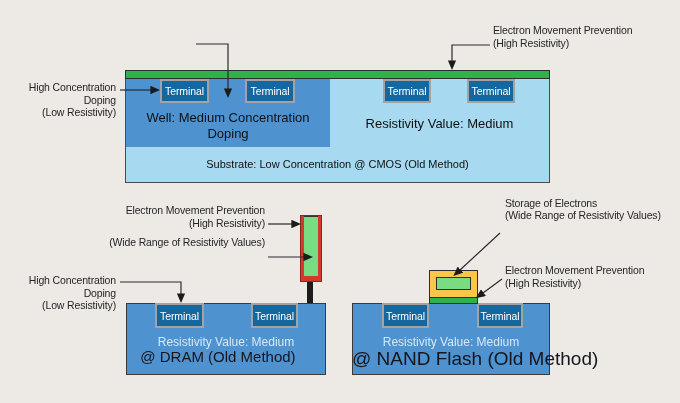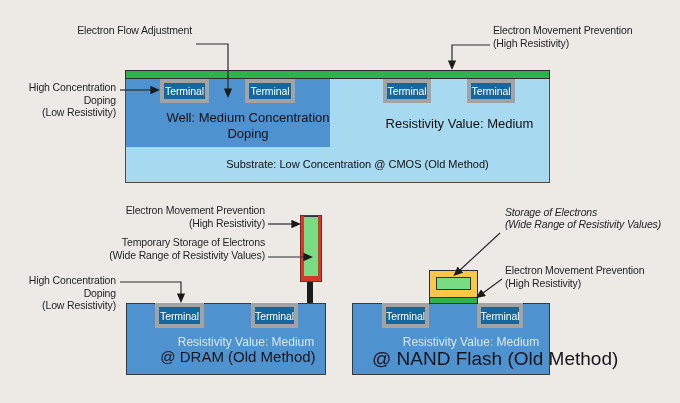--- a/index.html
+++ b/index.html
@@ -10,25 +10,25 @@
   }
   .abs{position:absolute;box-sizing:border-box;}
   .label{
     position:absolute;font-size:10.5px;line-height:12.5px;letter-spacing:-0.15px;
     color:#252525;white-space:nowrap;
   }
   .label.r{text-align:right;}
   .label div{white-space:nowrap;}
   .box{position:absolute;box-sizing:border-box;border:1px solid #4a4a4a;}
   .terminal{
-    position:absolute;box-sizing:border-box;background:#15689f;border:4px solid #a3a3a3;
+    position:absolute;box-sizing:border-box;background:#15689f;border:2px solid #a3a3a3;
     color:#ffffff;font-size:10.5px;display:flex;align-items:center;justify-content:center;
     letter-spacing:-0.1px;
   }
-  .ctext{position:absolute;text-align:center;white-space:nowrap;padding-left:20px;}
+  .ctext{position:absolute;text-align:center;white-space:nowrap;}
   .overlay{position:absolute;left:0;top:0;pointer-events:none;}
 </style>
 </head>
 <body>
 
 <div class="canvas">
 
   <div class="box" style="left:125px;top:70px;width:425px;height:113px;background:#a7d9f0;"></div>
   <div class="abs" style="left:126px;top:79px;width:204px;height:68px;background:#4e92d0;"></div>
   <div class="abs" style="left:125px;top:70px;width:425px;height:9px;background:#2fb14c;border:1px solid #2e2e2e;"></div>
@@ -39,21 +39,20 @@
   <div class="terminal" style="left:467px;top:79px;width:48px;height:24px;">Terminal</div>
 
   <div class="ctext" style="left:126px;top:110px;width:204px;font-size:13px;line-height:16px;color:#101010;">
     <div>Well: Medium Concentration</div>
     <div>Doping</div>
   </div>
   <div class="ctext" style="left:330px;top:116px;width:219px;font-size:13px;color:#101010;">Resistivity Value: Medium</div>
   <div class="ctext" style="left:125px;top:158px;width:425px;font-size:11px;color:#101010;">Substrate: Low Concentration @ CMOS (Old Method)</div>
 
   <div class="label r" style="right:488px;top:24px;">
-    <div>Electron Flow Adjustment</div>
   </div>
   <div class="label" style="left:493px;top:24px;">
     <div>Electron Movement Prevention</div>
     <div>(High Resistivity)</div>
   </div>
   <div class="label r" style="right:564px;top:81px;">
     <div>High Concentration</div>
     <div>Doping</div>
     <div>(Low Resistivity)</div>
   </div>
@@ -67,41 +66,40 @@
   <div class="abs" style="left:304px;top:216px;width:14px;height:60px;background:#79dc82;border-top:1px solid #333;"></div>
 
   <div class="ctext" style="left:126px;top:335px;width:200px;font-size:12px;color:#d6e8f5;">Resistivity Value: Medium</div>
   <div class="ctext" style="left:126px;top:348px;width:184px;font-size:15px;color:#15151c;">@ DRAM (Old Method)</div>
 
   <div class="label r" style="right:415px;top:204px;">
     <div>Electron Movement Prevention</div>
     <div>(High Resistivity)</div>
   </div>
   <div class="label r" style="right:415px;top:236px;">
-    <div>Temporary Storage of Electrons</div>
     <div>(Wide Range of Resistivity Values)</div>
   </div>
   <div class="label r" style="right:564px;top:274px;">
     <div>High Concentration</div>
     <div>Doping</div>
     <div>(Low Resistivity)</div>
   </div>
 
   <div class="box" style="left:352px;top:303px;width:198px;height:72px;background:#4e92d0;border-color:#3a3a3a;"></div>
   <div class="terminal" style="left:382px;top:303px;width:47px;height:25px;">Terminal</div>
   <div class="terminal" style="left:477px;top:303px;width:46px;height:25px;">Terminal</div>
 
   <div class="abs" style="left:429px;top:297px;width:49px;height:7px;background:#2fb14c;border:1px solid #2e2e2e;"></div>
   <div class="abs" style="left:429px;top:270px;width:49px;height:28px;background:#fcc64a;border:1px solid #2e2e2e;"></div>
   <div class="abs" style="left:436px;top:277px;width:35px;height:13px;background:#79dc82;border:1px solid #2e2e2e;"></div>
 
   <div class="ctext" style="left:352px;top:335px;width:198px;font-size:12px;color:#d6e8f5;">Resistivity Value: Medium</div>
   <div class="ctext" style="left:352px;top:348px;width:198px;font-size:19px;color:#15151c;">@ NAND Flash (Old Method)</div>
 
-  <div class="label" style="left:505px;top:206px;line-height:12.3px;font-style:italic;">
+  <div class="label" style="left:505px;top:197px;line-height:12.3px;">
     <div>Storage of Electrons</div>
     <div>(Wide Range of Resistivity Values)</div>
   </div>
   <div class="label" style="left:505px;top:264px;">
     <div>Electron Movement Prevention</div>
     <div>(High Resistivity)</div>
   </div>
 
   <svg class="overlay" width="680" height="403" viewBox="0 0 680 403">
     <defs>

